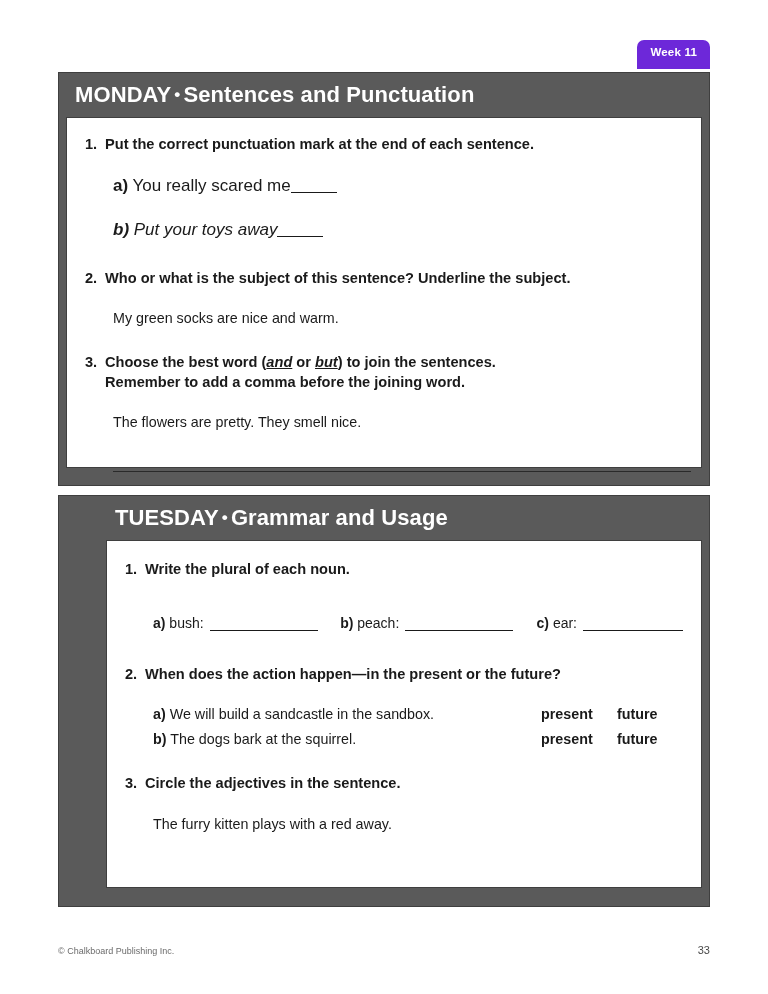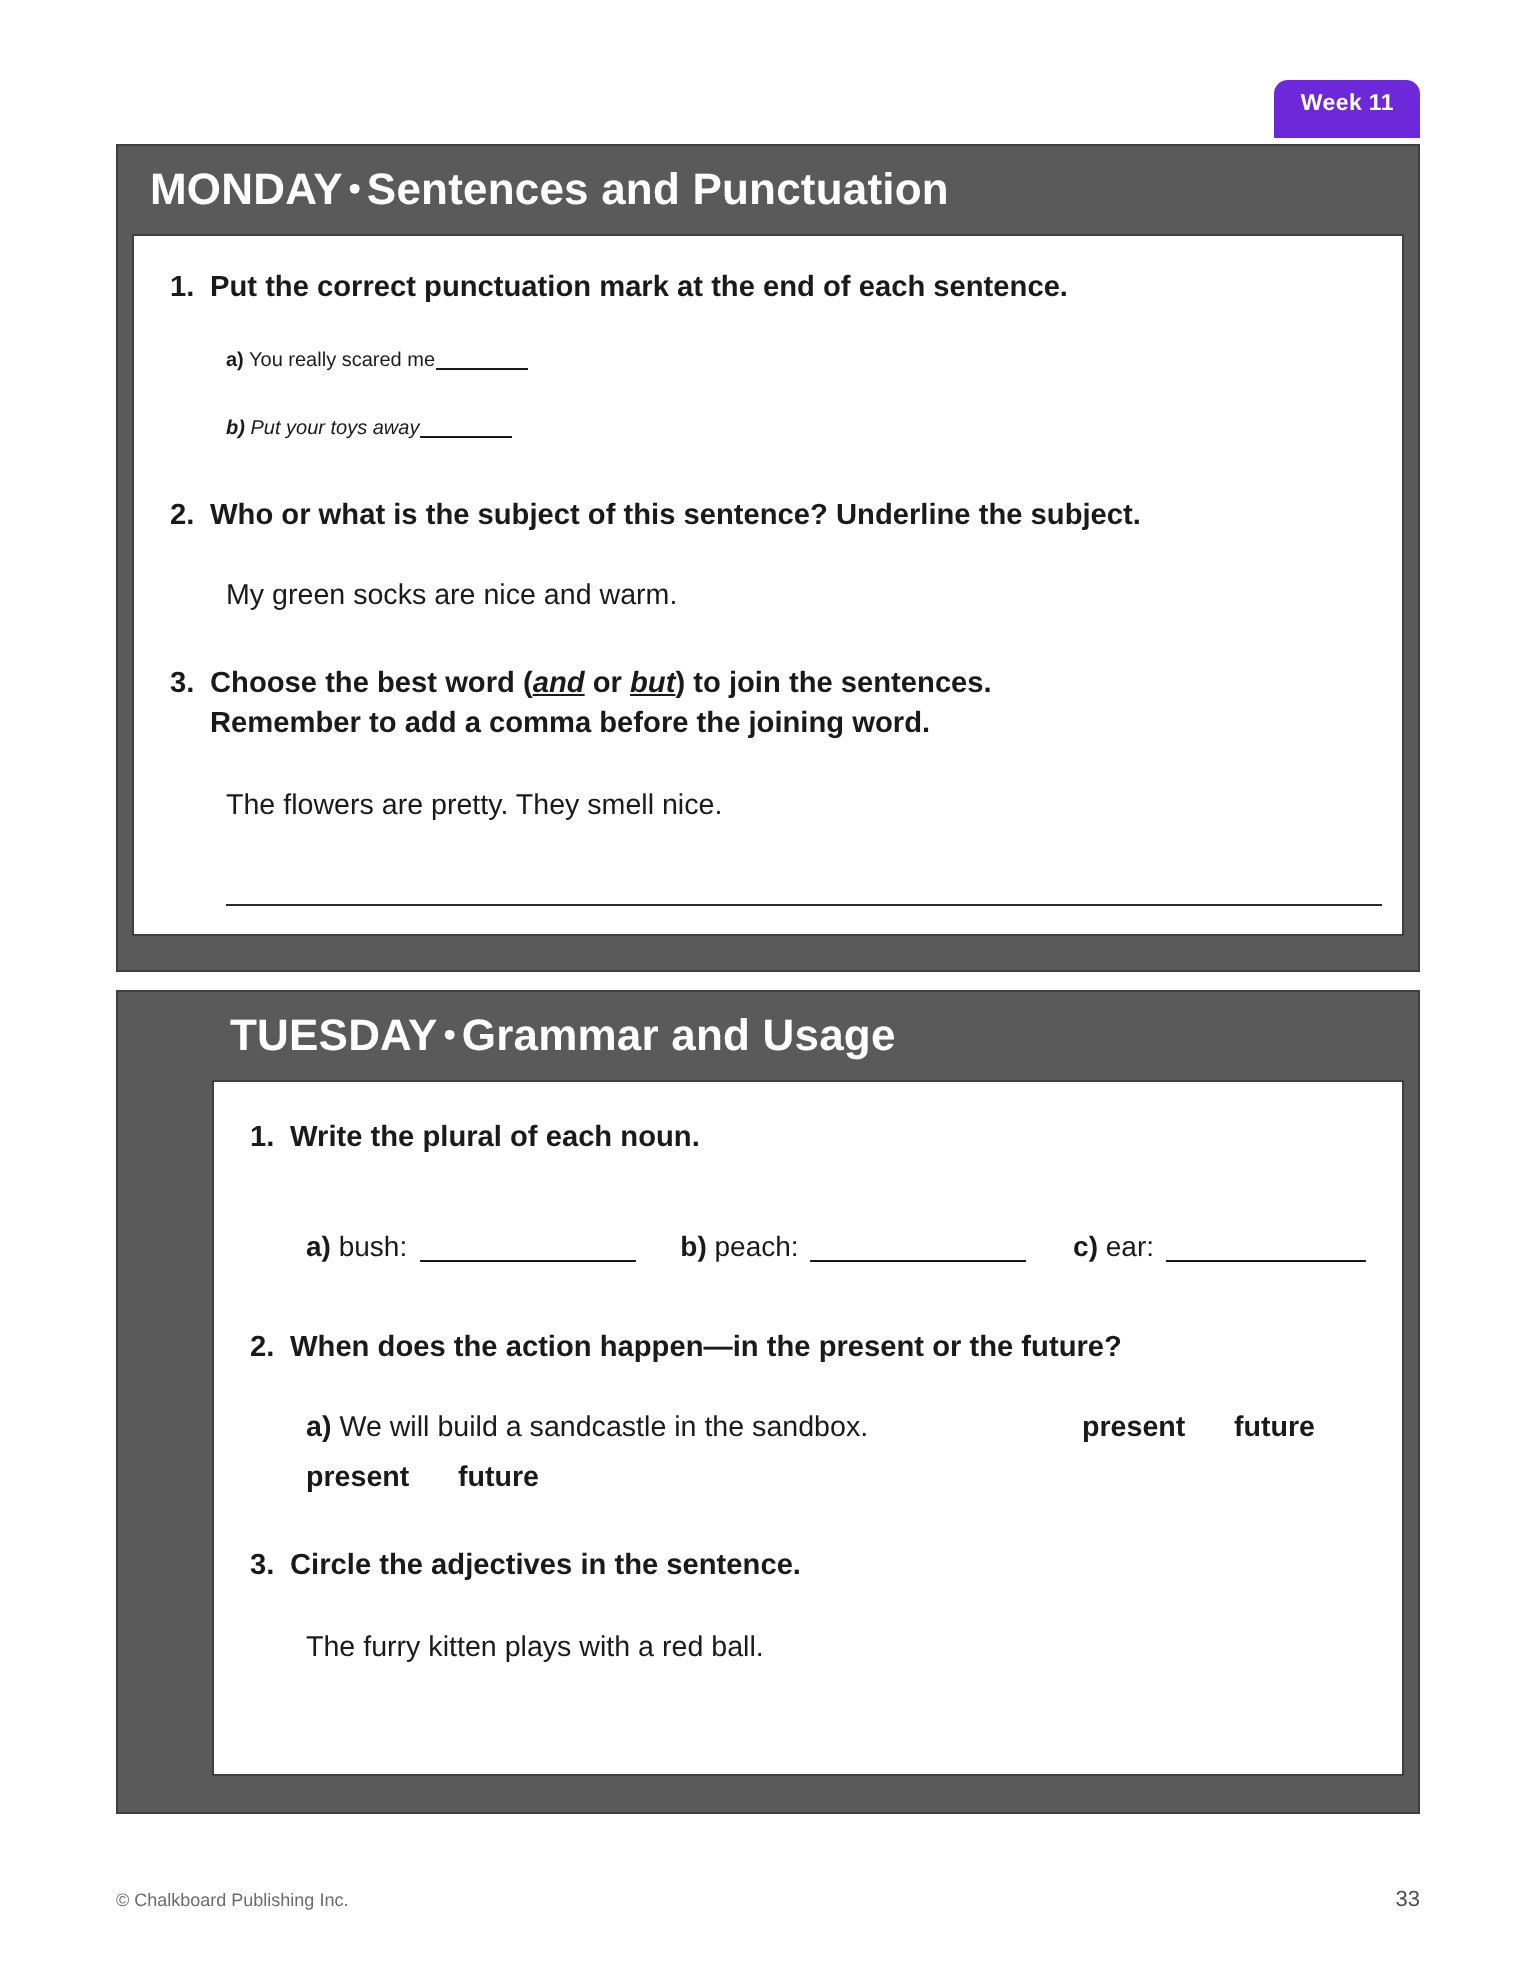--- a/index.html
+++ b/index.html
@@ -99,21 +99,21 @@
     line-height: 1.38;
     flex: 1;
   }
   .q-text .it-u {
     font-style: italic;
     text-decoration: underline;
     font-weight: bold;
   }
 
   .sub {
-    font-size: 10px;
+    font-size: 17px;
     line-height: 1.4;
     font-weight: normal;
   }
   .sub .lbl {
     font-weight: bold;
   }
   .plain {
     font-size: 14.3px;
     font-weight: normal;
     line-height: 1.4;
@@ -268,30 +268,34 @@
       <div class="t-q2a">
         <div class="stmt">
           <span style="font-weight:bold">a)</span>
           <span>We will build a sandcastle in the sandbox.</span>
         </div>
         <div class="opt present">present</div>
         <div class="opt">future</div>
       </div>
 
       <div class="t-q2b">
+        <div class="stmt">
+          <span style="font-weight:bold">b)</span>
+          <span>The dogs bark at the squirrel.</span>
+        </div>
         <div class="opt present">present</div>
         <div class="opt">future</div>
       </div>
 
       <div class="q t-q3">
         <span class="q-num">3.</span>
         <span class="q-text">Circle the adjectives in the sentence.</span>
       </div>
 
-      <div class="plain t-q3s">The furry kitten plays with a red ball.</div>
+      <div class="plain t-q3s">The furry kitten plays with a red away.</div>
 
     </div>
   </div>
 
   <div class="footer">
     <span>© Chalkboard Publishing Inc.</span>
     <span class="page-num">33</span>
   </div>
 
 </div>

